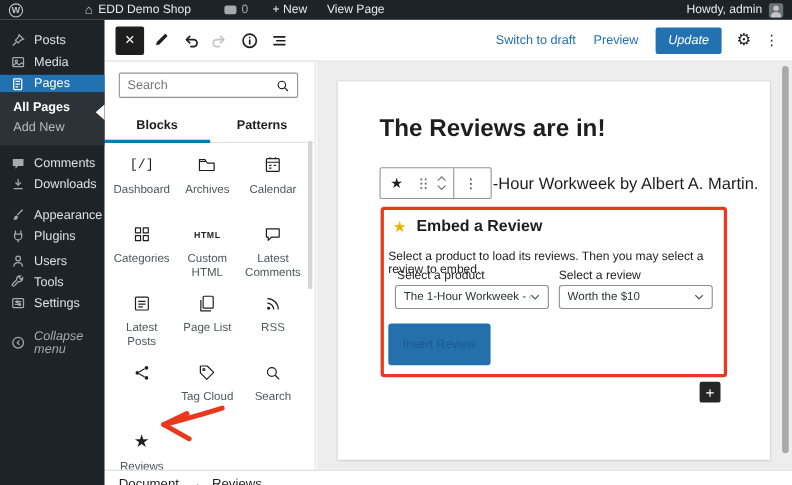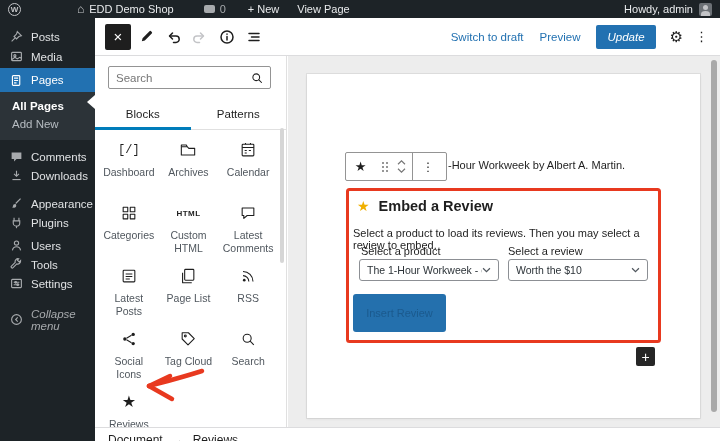--- a/index.html
+++ b/index.html
@@ -23,21 +23,21 @@
   .ab-avatar { width:13px; height:13px; margin:0 8px 0 6px; background:#6c7176; border-radius:2px; position:relative; overflow:hidden; }
   .ab-avatar::before { content:''; position:absolute; left:4px; top:2px; width:5px; height:5px; border-radius:50%; background:#c3c4c7; }
   .ab-avatar::after { content:''; position:absolute; left:2px; top:8px; width:9px; height:6px; border-radius:50% 50% 0 0; background:#c3c4c7; }
 
   
   .sidebar { position:absolute; left:0; top:18px; width:95px; height:423px; background:#1d2327; z-index:20; }
   .sb-item { height:19px; display:flex; align-items:center; padding-left:10px; gap:8px;
     font-size:11.5px; color:#dfe1e3; cursor:pointer; }
   .sb-item .ic { width:13px; height:13px; flex:0 0 13px; display:flex; align-items:center; justify-content:center; }
   .sb-item svg { stroke:#a7aaad; fill:none; stroke-width:1.4; }
-  .sb-item.active { background:#2271b1; color:#fff; height:24px; }
+  .sb-item.active { background:#2271b1; color:#fff; height:16px; }
   .sb-item.active svg { stroke:#fff; }
   .sb-item.dim { color:#a7aaad;font-style:italic; }
   .sb-sub { background:#2c3338; padding:5px 0 7px 0; }
   .sb-sub .sub-item { padding:3px 0 3px 12px; font-size:11.5px; color:#b6bcc1; cursor:pointer; }
   .sb-sub .sub-item.current { color:#fff; font-weight:bold; }
   .sb-notch { position:absolute; left:87px; top:95px; width:0; height:0;
     border-top:7px solid transparent; border-bottom:7px solid transparent; border-right:8px solid #ffffff; z-index:25; }
 
   
   .eheader { position:absolute; left:95px; top:18px; width:625px; height:38px; background:#fff;
@@ -55,21 +55,21 @@
 
   
   .inserter { position:absolute; left:95px; top:56px; width:192px; height:371px; background:#fff;
     border-right:1px solid #e0e0e0; z-index:10; }
   .search { position:absolute; left:13px; top:10px; width:163px; height:23px; border:1px solid #949494;
     border-radius:2px; display:flex; align-items:center; padding:0 7px; }
   .search input { flex:1; border:none; outline:none; font-size:11.5px; font-family:inherit; color:#1e1e1e; width:100px; }
   .search input::placeholder { color:#757575; }
   .search svg { stroke:#1e1e1e; fill:none; stroke-width:1.4; stroke-linecap:round; }
   .tabs { position:absolute; left:0; top:43px; width:191px; height:31px; display:flex; border-bottom:1px solid #e0e0e0; }
-  .tab { flex:1; display:flex; align-items:center; justify-content:center; font-size:11.5px; font-weight:400;
+  .tab { flex:1; display:flex; align-items:center; justify-content:center; font-size:11.5px; font-weight:700;
     color:#1e1e1e; position:relative; cursor:pointer; }
   .tab.active::after { content:''; position:absolute; left:0; right:0; bottom:-1px; height:3px; background:#007cba; }
   .bgrid { position:absolute; left:4px; top:79px; width:179px; display:grid; grid-template-columns:repeat(3,1fr); }
   .bitem { height:63px; display:flex; flex-direction:column; align-items:center; padding-top:3px; cursor:pointer; }
   .bitem .bic { height:24px; display:flex; align-items:center; justify-content:center; color:#1e1e1e; }
   .bitem .bic svg { stroke:#1e1e1e; fill:none; stroke-width:1.3; stroke-linejoin:round; }
   .bitem .blabel { margin-top:4px; font-size:10.5px; color:#50575e; text-align:center; line-height:1.2; max-width:56px; }
   .bic-txt { font-size:12px; font-weight:500; font-family:"Liberation Mono", monospace; }
   .bic-html { font-size:8px; font-weight:bold; letter-spacing:.5px; }
   .bic-star { font-size:16px; line-height:1; }
@@ -87,21 +87,21 @@
   .tcell { display:flex; align-items:center; justify-content:center; cursor:pointer; }
   .tc-star { width:29px; font-size:13px; color:#1e1e1e; }
   .tc-drag { width:15px; }
   .drag-dots { width:2px; height:2px; background:#757575; border-radius:50%;
     box-shadow:4px 0 0 #757575, 0 4px 0 #757575, 4px 4px 0 #757575, 0 8px 0 #757575, 4px 8px 0 #757575;
     margin-top:-8px; }
   .tc-mover { width:22px; flex-direction:column; gap:1px; }
   .tc-mover svg { stroke:#757575; fill:none; stroke-width:1.3; }
   .tc-sep { border-left:1px solid #949494; }
   .tc-kebab { width:31px; font-size:12px; color:#1e1e1e; }
-  .pgraph { position:absolute; left:141px; top:85px; font-size:11px; color:#1e1e1e; }
+  .pgraph { position:absolute; left:141px; top:85px; font-size:15px; color:#1e1e1e; }
 
   .embed { position:absolute; left:40px; top:116px; width:311px; height:150px; }
   .em-head { position:absolute; left:10px; top:8px; display:flex; align-items:center; gap:9px; }
   .em-star { font-size:14px; color:#f0b000; line-height:1; }
   .em-title { font-size:14.5px; font-weight:600; color:#1e1e1e; }
   .em-desc { position:absolute; left:6px; top:37px; font-size:11px; color:#1e1e1e; }
   .em-label { position:absolute; top:55px; font-size:11px; color:#1e1e1e; }
   .em-lab1 { left:14px; } .em-lab2 { left:161px; }
   .em-select { position:absolute; top:69px; height:22px; border:1px solid #8c8f94; border-radius:3px;
     background:#fff; display:flex; align-items:center; padding:0 7px; font-size:10.5px; color:#2c3338; cursor:pointer; }
@@ -374,21 +374,20 @@
       </div>
       <div class="bitem">
         <span class="bic">
           <svg width="20" height="20" viewBox="0 0 24 24">
               <circle cx="17" cy="6.5" r="2" fill="#1e1e1e" stroke="none"></circle>
               <circle cx="7" cy="12" r="2" fill="#1e1e1e" stroke="none"></circle>
               <circle cx="17" cy="17.5" r="2" fill="#1e1e1e" stroke="none"></circle>
               <path d="M9 11l6-3.5M9 13l6 3.5"></path>
             </svg>
           </span>
-        <span class="blabel">Social Icons</span>
       </div>
       <div class="bitem">
         <span class="bic">
           <svg width="20" height="20" viewBox="0 0 24 24">
               <path d="M12.5 4.5l7 7-7.5 7.5-7-7v-7.5z"></path>
               <circle cx="8.8" cy="8.3" r="1.1"></circle>
             </svg>
           </span>
         <span class="blabel">Tag Cloud</span>
       </div>
@@ -404,20 +403,21 @@
       <div class="bitem">
         <span class="bic bic-star">★</span>
         <span class="blabel">Reviews</span>
       </div>
     </div>
     <div class="psb"></div>
   </div>
 
   <div class="canvas">
     <div class="page">
+      <h1 class="ptitle">The Reviews are in!</h1>
 
       <div class="btoolbar">
         <div class="tcell tc-star">★</div>
         <div class="tcell tc-drag">
             <span class="drag-dots"></span>
           </div>
         <div class="tcell tc-mover">
           <svg width="11" height="7" viewBox="0 0 12 8">
               <path d="M2 6l4-4 4 4"></path>
             </svg>

